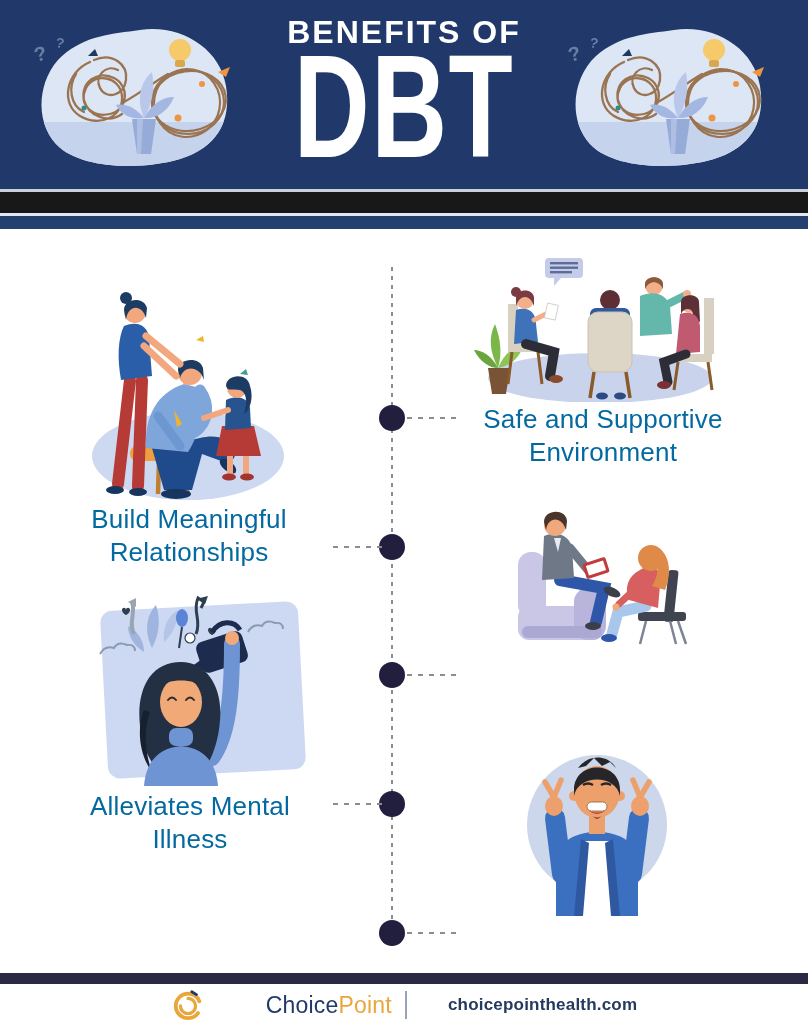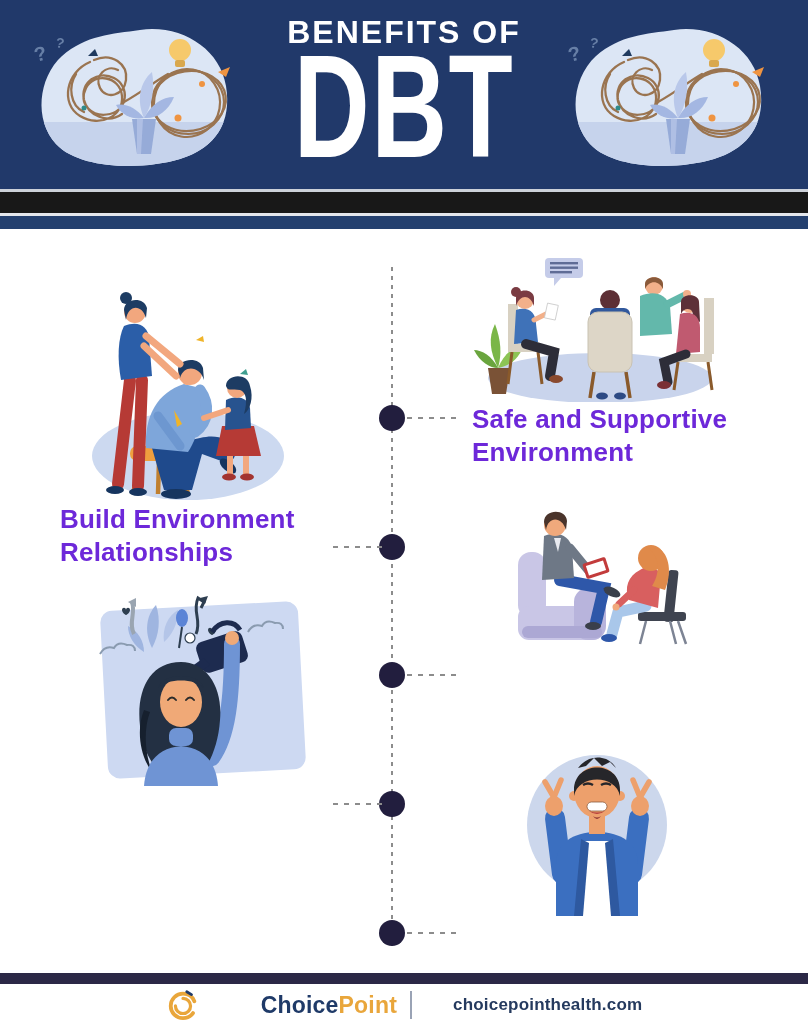--- a/index.html
+++ b/index.html
@@ -23,28 +23,28 @@
   .sep-navy{position:absolute;left:0;top:216px;width:808px;height:13px;background:#24406f;}
 
   
   .vline{position:absolute;left:391px;top:267px;width:2px;height:683px;
          background-image:repeating-linear-gradient(to bottom,#8c8c8c 0,#8c8c8c 4px,transparent 4px,transparent 9px);}
   .dot{position:absolute;width:26px;height:26px;border-radius:50%;background:#221e3e;}
   .conn{position:absolute;width:52px;height:2px;
         background-image:repeating-linear-gradient(to right,#8c8c8c 0,#8c8c8c 5px,transparent 5px,transparent 11px);}
 
   
-  .label{position:absolute;color:#6d28d9;font-size:26px;font-weight:700;
+  .label{position:absolute;text-align:center;color:#0369a1;font-size:26px;font-weight:400;
          line-height:1.27;letter-spacing:0.2px;}
 
   
   .footer-bar{position:absolute;left:0;top:973px;width:808px;height:11px;background:#2b2846;}
   .footer-row{position:absolute;left:0;top:986px;width:808px;height:38px;display:flex;
               align-items:center;justify-content:center;gap:13px;}
-  .brand{font-size:23px;font-weight:700;letter-spacing:0.2px;margin-left:48px;}
+  .brand{font-size:23px;font-weight:400;letter-spacing:0.2px;margin-left:48px;}
   .brand .c1{color:#1f3a68;}
   .brand .c2{color:#e9a63b;}
   .footer-div{width:2px;height:28px;background:#9aa3b5;}
   .site{font-size:17px;font-weight:700;color:#253a5e;letter-spacing:0.2px;margin-left:28px;}
 </style>
 </head>
 <body>
 
 <div class="page">
 
@@ -216,21 +216,21 @@
       <ellipse cx="141" cy="189" rx="7" ry="3.5" fill="#a33430"></ellipse>
       <ellipse cx="159" cy="189" rx="7" ry="3.5" fill="#a33430"></ellipse>
       <path d="M134,138 L166,138 L173,168 L128,168 Z" fill="#b63a35"></path>
       <path d="M138,112 C150,106 160,110 162,120 L163,140 L137,142 Z" fill="#27538f"></path>
       <path d="M140,122 L116,130" stroke="#f2a77e" stroke-width="6" stroke-linecap="round"></path>
       <circle cx="149" cy="100" r="10" fill="#f2a77e"></circle>
       <path d="M138,98 C138,86 160,84 162,98 C166,110 162,122 156,126 C160,112 158,104 152,102 C144,100 140,104 138,98 Z" fill="#1d3c63"></path>
       <path d="M152,86 l6,-5 l2,6" fill="#3f9e8f"></path>
     </g>
   </svg>
-  <div class="label" style="left:60px;top:503px;width:258px">Build Environment Relationships</div>
+  <div class="label" style="left:60px;top:503px;width:258px">Build Meaningful Relationships</div>
 
   <svg class="abs" style="left:500px;top:494px" width="230" height="152" viewBox="0 0 230 152">
 
     <rect x="18" y="58" width="28" height="66" rx="13" fill="#c9c6e6"></rect>
     <rect x="18" y="112" width="86" height="34" rx="11" fill="#c9c6e6"></rect>
     <rect x="74" y="94" width="32" height="52" rx="14" fill="#b8b4dc"></rect>
     <rect x="22" y="132" width="80" height="12" rx="6" fill="#aca8d4"></rect>
 
     <g>
       <path d="M60,86 L104,94 L96,128" stroke="#2e57a9" stroke-width="12" fill="none" stroke-linecap="round"></path>
@@ -297,20 +297,21 @@
     <path d="M52,120 C44,140 48,166 60,182 C52,160 52,138 58,122 Z" fill="#16202e"></path>
 
     <ellipse cx="89" cy="112" rx="21" ry="25" fill="#f0a977"></ellipse>
     <path d="M76,110 q4,-5 8,0" stroke="#2b2b2b" stroke-width="2" fill="none" stroke-linecap="round"></path>
     <path d="M94,110 q4,-5 8,0" stroke="#2b2b2b" stroke-width="2" fill="none" stroke-linecap="round"></path>
     <path d="M66,98 C70,82 108,82 112,98 C103,88 75,88 66,98 Z" fill="#233043"></path>
 
     <path d="M52,196 C54,170 68,158 89,156 C110,158 124,170 126,196 Z" fill="#6f94d4"></path>
     <rect x="77" y="138" width="24" height="18" rx="7" fill="#6f94d4"></rect>
   </svg>
+  <div class="label" style="left:62px;top:790px;width:256px">Alleviates Mental Illness</div>
 
   <svg class="abs" style="left:498px;top:744px" width="200" height="172" viewBox="0 0 200 172">
     <circle cx="99" cy="81" r="70" fill="#ccd7ec"></circle>
 
     <path d="M64,130 L57,74" stroke="#3b6fc0" stroke-width="20" stroke-linecap="round"></path>
     <path d="M134,130 L141,74" stroke="#3b6fc0" stroke-width="20" stroke-linecap="round"></path>
 
     <g stroke="#eda06c" stroke-width="5.5" stroke-linecap="round">
       <path d="M54,58 L63,36"></path>
         <path d="M58,57 L47,38"></path>

